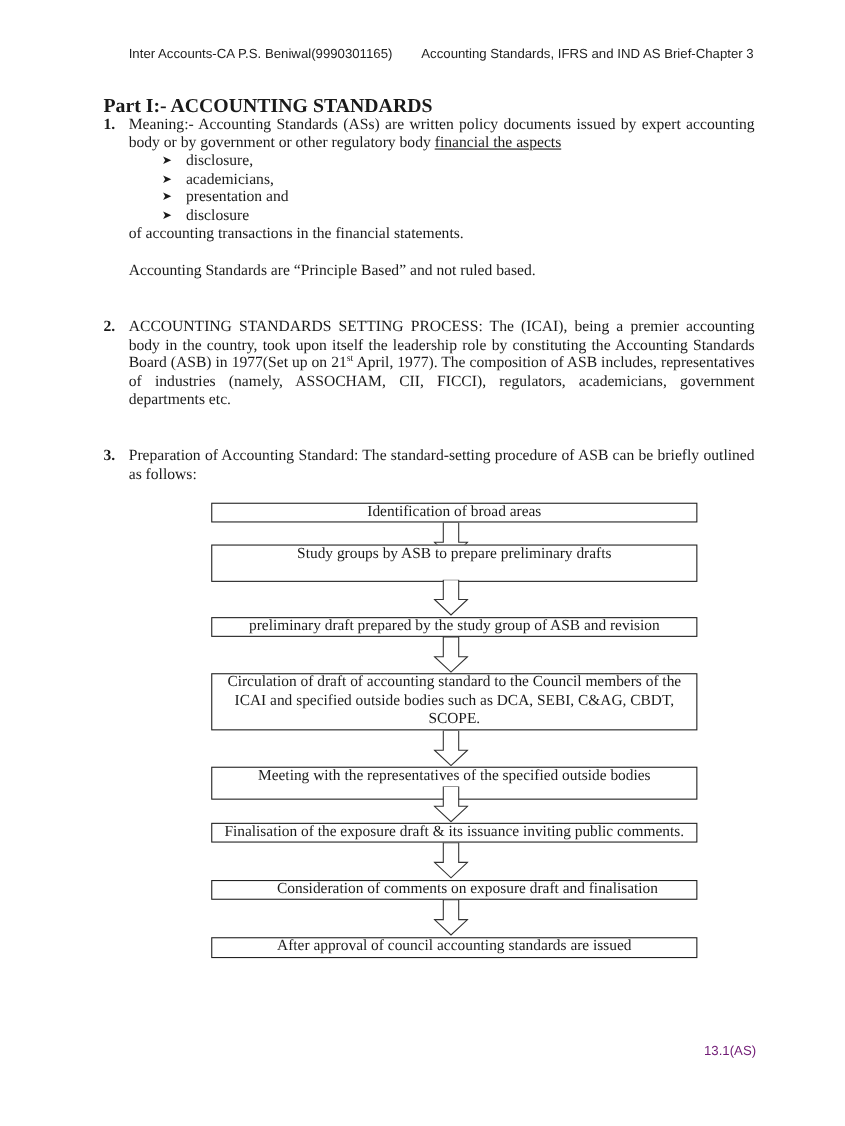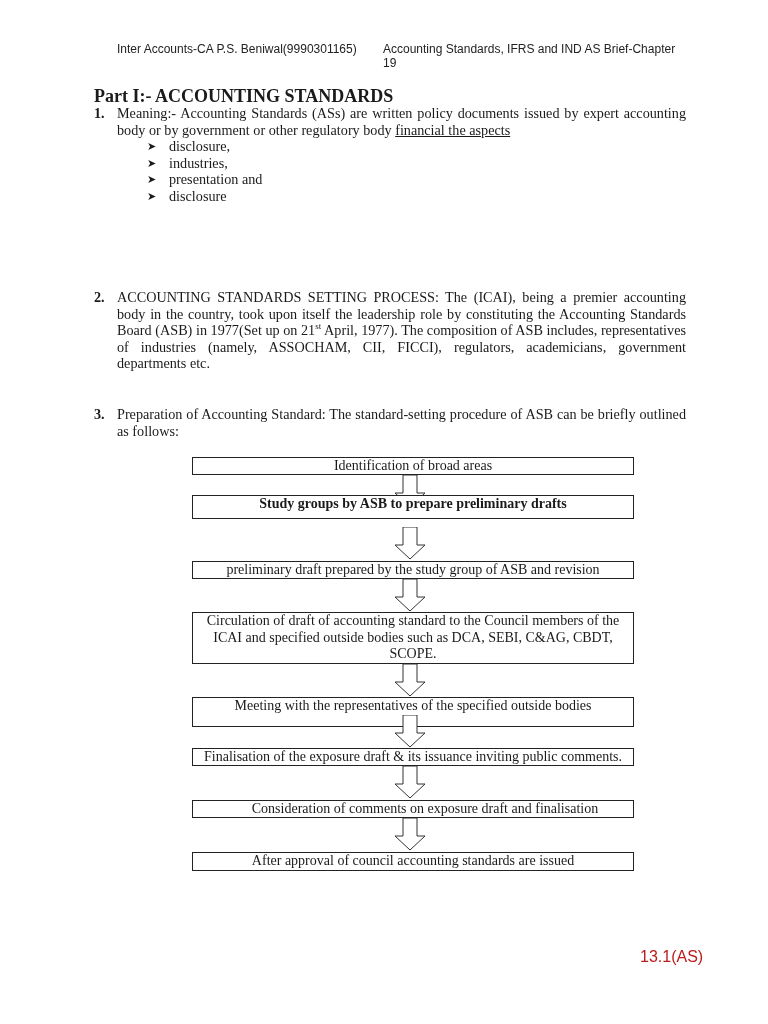--- a/index.html
+++ b/index.html
@@ -13,42 +13,44 @@
   .sec .num { position:absolute; left:0; top:0; font-weight:bold; }
   .sec .body { margin-left:23px; text-align:justify; }
   .b { font-weight:normal; }
   .u { text-decoration:underline; }
   ul.arrows { list-style:none; margin:0; padding:0 0 0 30px; }
   ul.arrows li { position:relative; padding-left:22px; }
   ul.arrows li .ar { position:absolute; left:0; top:0; font-size:11px; }
   sup { font-size:9px; line-height:0; }
   .flow-box { position:absolute; left:192px; width:442px; border:1px solid #222; box-sizing:border-box; text-align:center; font-family:"Liberation Serif", serif; font-size:14px; line-height:16.5px; padding:0 4px; background:#fff; }
   .arrow { position:absolute; left:394px; width:32px; }
-  .footer { position:absolute; top:948px; left:640px; font-family:"Liberation Sans", sans-serif; font-size:16px; color:#b91c1c; }
+  .footer { position:absolute; top:948px; left:640px; font-family:"Liberation Sans", sans-serif; font-size:12px; color:#701a75; }
 </style>
 </head>
 <body>
 
 <div class="header">
   <span class="left">Inter Accounts-CA P.S. Beniwal(9990301165)</span>
-  <span class="right">Accounting Standards, IFRS and IND AS Brief-Chapter 19</span>
+  <span class="right">Accounting Standards, IFRS and IND AS Brief-Chapter 3</span>
 </div>
 
 <div class="title">Part I:- ACCOUNTING STANDARDS</div>
 
 <div class="sec serif" style="top:105px;">
   <span class="num">1.</span>
   <div class="body">
     <span class="b">Meaning:-</span><span> Accounting Standards (ASs) are written policy documents issued by expert accounting body or by government or other regulatory body </span><span class="u">financial the aspects</span>
     <ul class="arrows">
       <li><span class="ar">➤</span><span>disclosure,</span></li>
-      <li><span class="ar">➤</span><span>industries,</span></li>
+      <li><span class="ar">➤</span><span>academicians,</span></li>
       <li><span class="ar">➤</span><span>presentation and</span></li>
       <li><span class="ar">➤</span><span>disclosure</span></li>
     </ul>
+    <div>of accounting transactions in the financial statements.</div>
+    <div class="b" style="margin-top:17px;">Accounting Standards are “Principle Based” and not ruled based.</div>
   </div>
 </div>
 
 <div class="sec serif" style="top:289px;">
   <span class="num">2.</span>
   <div class="body">
     <span class="b">ACCOUNTING STANDARDS SETTING PROCESS:</span><span> The (ICAI), being a premier accounting body in the country, took upon itself the leadership role by constituting the Accounting Standards Board (ASB) in 1977(Set up on 21</span><sup>st</sup><span> April, 1977). The composition of ASB includes, representatives of industries (namely, ASSOCHAM, CII, FICCI), regulators, academicians, government departments etc.</span>
   </div>
 </div>
 
@@ -57,21 +59,21 @@
   <div class="body">
     <span class="b">Preparation of Accounting Standard:</span><span> The standard-setting procedure of ASB can be briefly outlined as follows:</span>
   </div>
 </div>
 
 <div>
   <div class="flow-box" style="top:457px;height:18px;font-family:Liberation Serif, serif;">Identification of broad areas</div>
   <svg class="arrow" style="top:475px;" width="32" height="33" viewBox="0 0 32 33">
       <path d="M9 0 V18 H1 L16 32 L31 18 H23 V0 Z" fill="#fff" stroke="#333" stroke-width="1"></path>
     </svg>
-  <div class="flow-box" style="top:495px;height:24px;font-weight:bold;">Study groups by ASB to prepare preliminary drafts</div>
+  <div class="flow-box" style="top:495px;height:34px;">Study groups by ASB to prepare preliminary drafts</div>
   <svg class="arrow" style="top:527px;" width="32" height="33" viewBox="0 0 32 33">
       <path d="M9 0 V18 H1 L16 32 L31 18 H23 V0 Z" fill="#fff" stroke="#333" stroke-width="1"></path>
     </svg>
   <div class="flow-box" style="top:561px;height:18px;">preliminary draft prepared by the study group of ASB and revision</div>
   <svg class="arrow" style="top:579px;" width="32" height="33" viewBox="0 0 32 33">
       <path d="M9 0 V18 H1 L16 32 L31 18 H23 V0 Z" fill="#fff" stroke="#333" stroke-width="1"></path>
     </svg>
   <div class="flow-box" style="top:612px;height:52px;">Circulation of draft of accounting standard to the Council members of the ICAI and specified outside bodies such as DCA, SEBI, C&amp;AG, CBDT, SCOPE.</div>
   <svg class="arrow" style="top:664px;" width="32" height="33" viewBox="0 0 32 33">
       <path d="M9 0 V18 H1 L16 32 L31 18 H23 V0 Z" fill="#fff" stroke="#333" stroke-width="1"></path>

